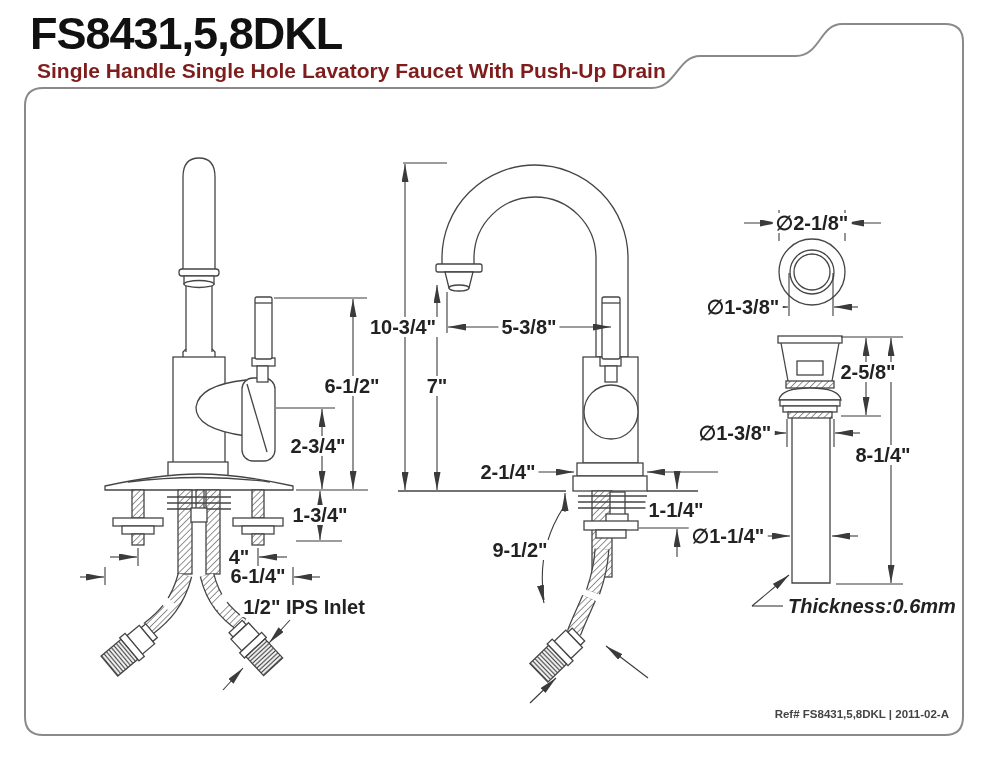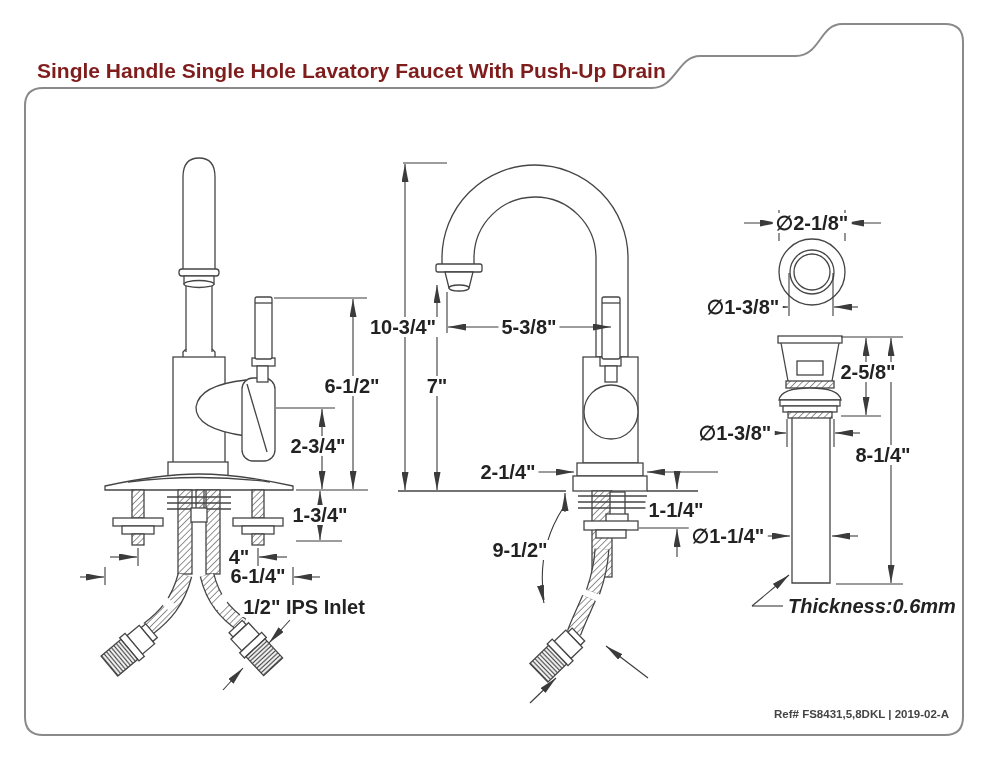--- a/index.html
+++ b/index.html
@@ -226,20 +226,21 @@
         <line x1="834" y1="419" x2="834" y2="447"></line>
     <line x1="768" y1="433" x2="786" y2="433" marker-end="url(#ah)"></line>
     <line x1="835" y1="433" x2="860" y2="433" marker-start="url(#ahr)"></line>
     <line x1="765" y1="536" x2="790" y2="536" marker-end="url(#ah)"></line>
     <line x1="832" y1="536" x2="858" y2="536" marker-start="url(#ahr)"></line>
     <line x1="783" y1="606" x2="752" y2="606"></line>
     <line x1="752" y1="606" x2="789" y2="575" marker-end="url(#ah)"></line>
   </g>
 </svg>
 
+  <div class="title">FS8431,5,8DKL</div>
   <div class="subtitle">Single Handle Single Hole Lavatory Faucet With Push-Up Drain</div>
 
   <span class="lbl" style="left:352px;top:386px;">6-1/2"</span>
   <span class="lbl" style="left:403px;top:327px;">10-3/4"</span>
   <span class="lbl" style="left:437px;top:386px;">7"</span>
   <span class="lbl" style="left:318px;top:446px;">2-3/4"</span>
   <span class="lbl" style="left:320px;top:515px;">1-3/4"</span>
   <span class="lbl" style="left:239px;top:557px;">4"</span>
   <span class="lbl" style="left:258px;top:576px;">6-1/4"</span>
   <span class="lbl" style="left:304px;top:607px;">1/2" IPS Inlet</span>
@@ -248,14 +249,14 @@
   <span class="lbl" style="left:676px;top:510px;">1-1/4"</span>
   <span class="lbl" style="left:520px;top:550px;">9-1/2"</span>
   <span class="lbl" style="left:812px;top:223px;">∅2-1/8"</span>
   <span class="lbl" style="left:743px;top:307px;">∅1-3/8"</span>
   <span class="lbl" style="left:868px;top:372px;">2-5/8"</span>
   <span class="lbl" style="left:735px;top:433px;">∅1-3/8"</span>
   <span class="lbl" style="left:883px;top:455px;">8-1/4"</span>
   <span class="lbl" style="left:728px;top:536px;">∅1-1/4"</span>
   <span class="lbl nobg leftalign" style="left:785px;top:606px;transform:translate(0,-50%);">Thickness:0.6mm</span>
 
-  <div class="ref">Ref# FS8431,5,8DKL | 2019-02-A</div>
+  <div class="ref">Ref# FS8431,5,8DKL | 2011-02-A</div>
 </div>
 
 </body></html>

